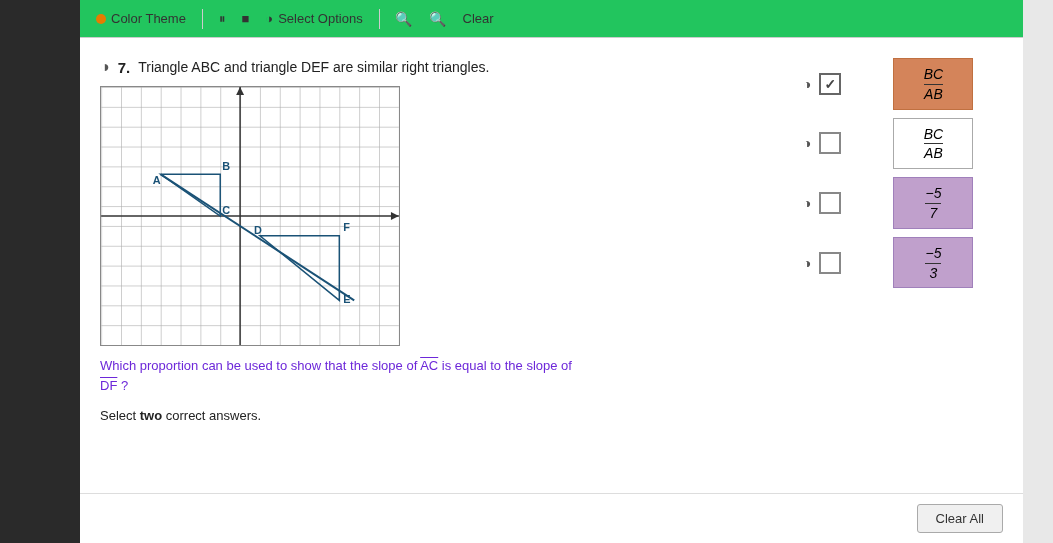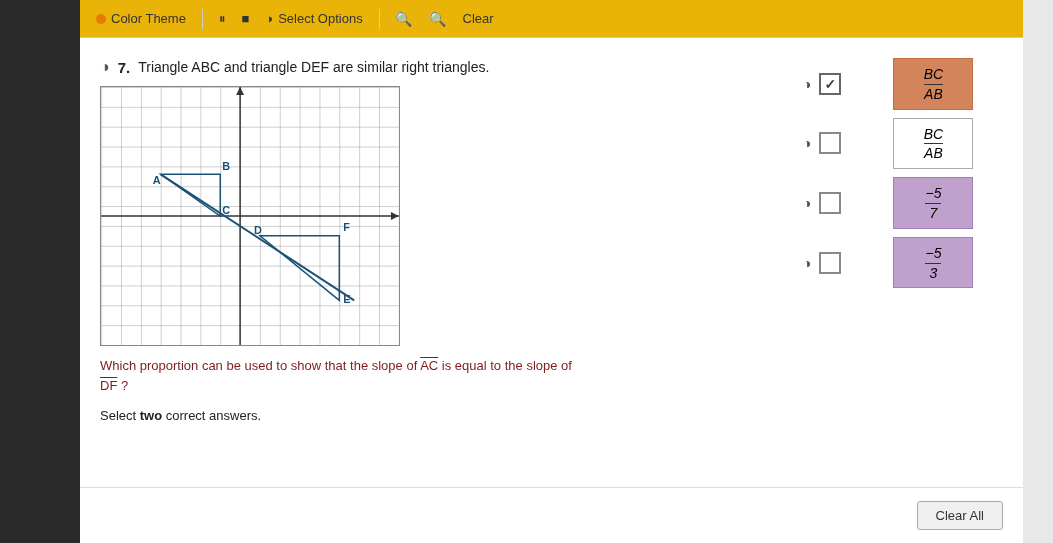--- a/index.html
+++ b/index.html
@@ -26,21 +26,21 @@
       flex-direction: column;
       height: 100%;
     }
 
     
     .toolbar {
       display: flex;
       align-items: center;
       padding: 6px 16px;
       border-bottom: 1px solid #ccc;
-      background: #eab308;
+      background: #22c55e;
       gap: 16px;
       height: 38px;
     }
 
     .toolbar-item {
       display: flex;
       align-items: center;
       gap: 5px;
       font-size: 13px;
       color: #333;
@@ -111,21 +111,21 @@
       background: #fff;
     }
 
     .graph-svg {
       width: 100%;
       height: 100%;
     }
 
     .question-description {
       font-size: 13px;
-      color: #7f1d1d;
+      color: #6d28d9;
       line-height: 1.5;
       max-width: 480px;
     }
 
     .overline {
       text-decoration: overline;
     }
 
     .select-info {
       font-size: 13px;
@@ -226,21 +226,21 @@
       font-style: italic;
     }
 
     
     .bottom-bar {
       display: flex;
       justify-content: flex-end;
       align-items: center;
       padding: 8px 20px;
       border-top: 1px solid #ddd;
-      height: 56px;
+      height: 50px;
     }
 
     .clear-all-btn {
       background: #f0f0f0;
       border: 1px solid #aaa;
       padding: 6px 18px;
       font-size: 13px;
       cursor: pointer;
       border-radius: 3px;
       color: #333;

